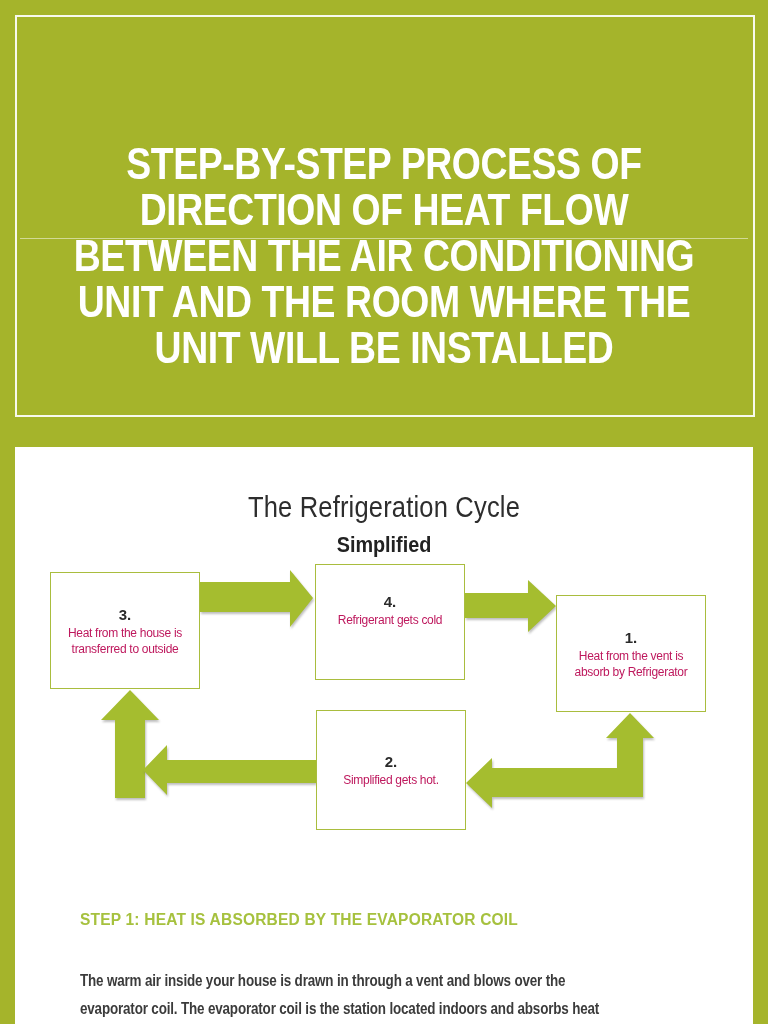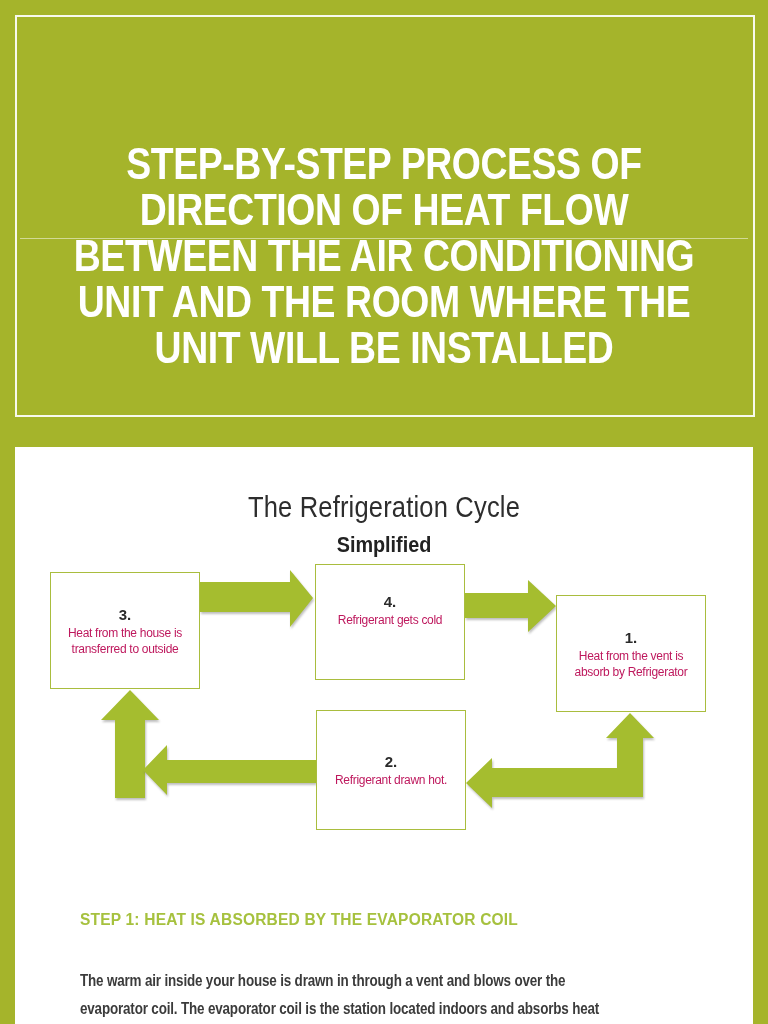--- a/index.html
+++ b/index.html
@@ -118,21 +118,21 @@
     <div class="dbox box4">
       <div class="num">4.</div>
       <div class="lbl">Refrigerant gets cold</div>
     </div>
     <div class="dbox box1">
       <div class="num">1.</div>
       <div class="lbl">Heat from the vent is absorb by Refrigerator</div>
     </div>
     <div class="dbox box2">
       <div class="num">2.</div>
-      <div class="lbl">Refrigerant drawn hot.</div>
+      <div class="lbl">Simplified gets hot.</div>
     </div>
   </div>
 </section>
 
 <section class="slide slide3">
   <div class="slide3-white">
     <div class="step-heading">STEP 1: HEAT IS ABSORBED BY THE EVAPORATOR COIL</div>
     <div class="step-body">
       <div>The warm air inside your house is drawn in through a vent and blows over the</div>
       <div>evaporator coil. The evaporator coil is the station located indoors and absorbs heat</div>

